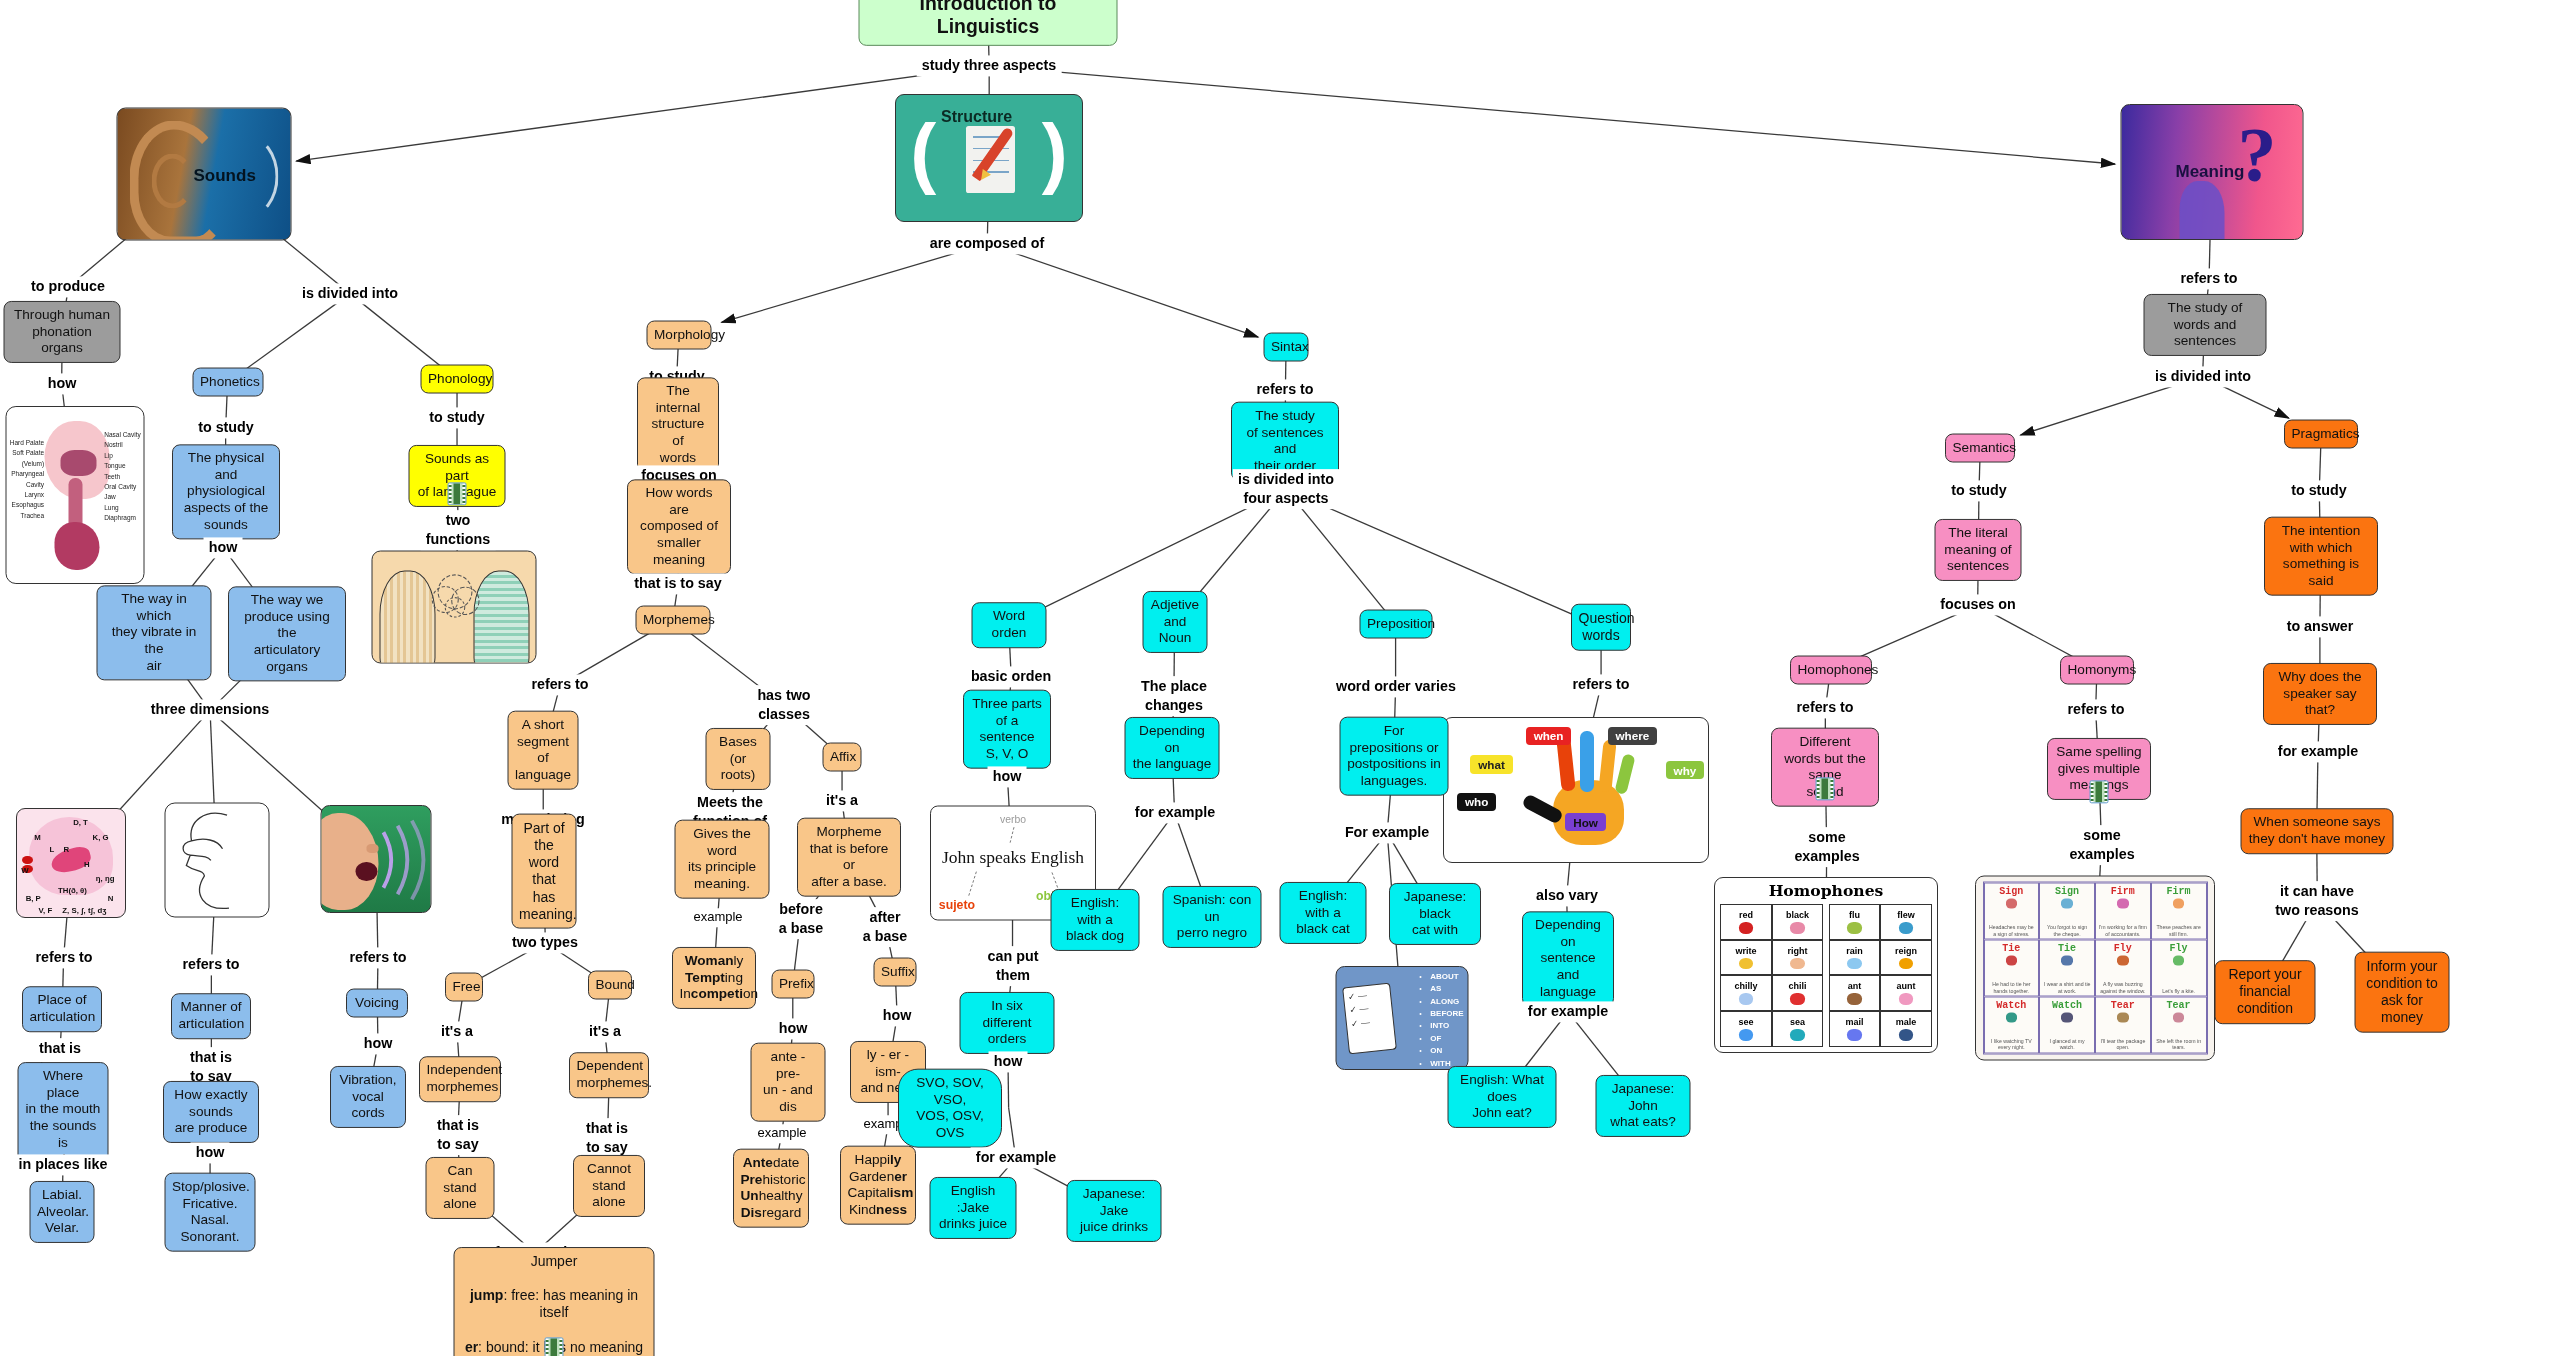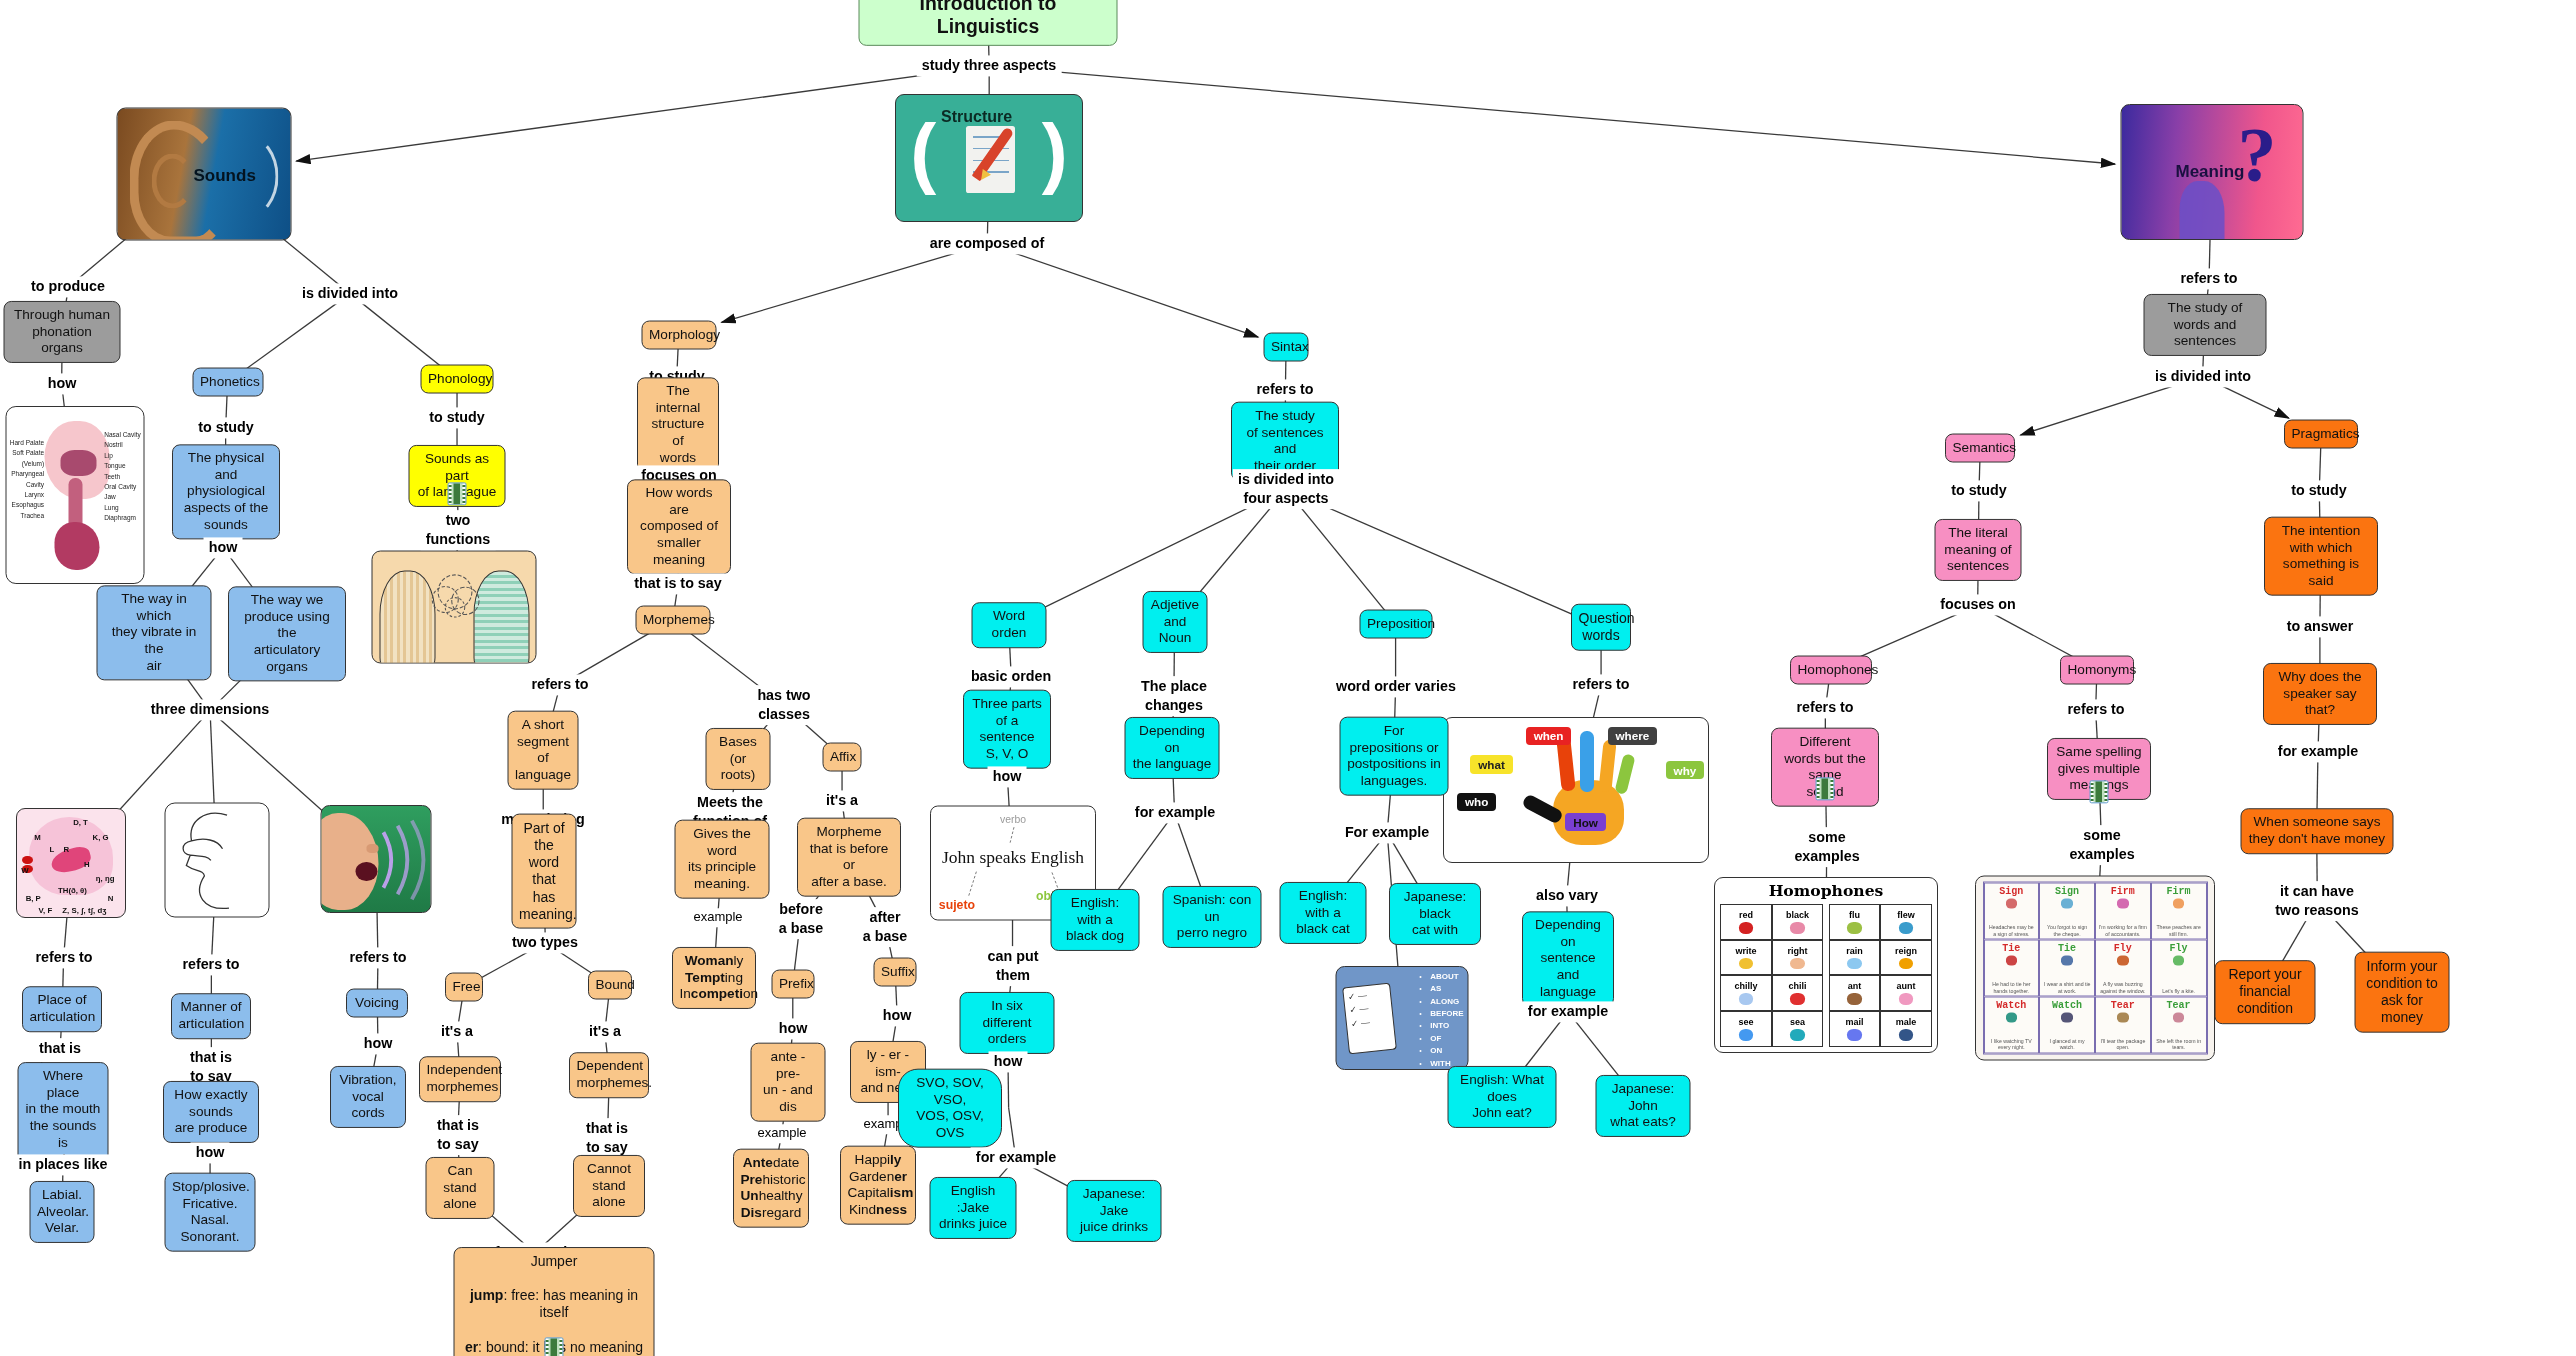--- a/index.html
+++ b/index.html
@@ -574,21 +574,21 @@
     <div class="node blue" style="width: 76px; left: 368px; top: 1097px;">Vibration,<br>vocal cords</div>
     <div class="label" style="left: 63px; top: 1165px;">in places like</div>
     <div class="label" style="left: 210px; top: 1153px;">how</div>
     <div class="node blue" style="width: 65px; left: 62px; top: 1212px;">Labial.<br>Alveolar.<br>Velar.</div>
     <div class="node blue" style="width: 91px; left: 210px; top: 1212px;">Stop/plosive.<br>Fricative.<br>Nasal.<br>Sonorant.</div>
     <div class="node yellow" style="width: 73px; left: 457px; top: 379px;">Phonology</div>
     <div class="label" style="left: 457px; top: 418px;">to study</div>
     <div class="node yellow" style="width: 97px; left: 457px; top: 476px;">Sounds as part<br>of languague</div>
     <div class="film" style="left: 457px; top: 495px;"></div>
     <div class="label" style="left: 458px; top: 530px;">two<br>functions</div>
-    <div class="node tan" style="width: 75px; left: 679px; top: 335px;">Morphology</div>
+    <div class="node tan" style="width: 65px; left: 679px; top: 335px;">Morphology</div>
     <div class="label" style="left: 677px; top: 377px;">to study</div>
     <div class="node tan" style="width: 82px; left: 678px; top: 425px;">The internal<br>structure of<br>words</div>
     <div class="label" style="left: 679px; top: 476px;">focuses on</div>
     <div class="node tan" style="width: 104px; left: 679px; top: 527px;">How words are<br>composed of<br>smaller meaning</div>
     <div class="label" style="left: 678px; top: 584px;">that is to say</div>
     <div class="node tan" style="width: 75px; left: 673px; top: 620px;">Morphemes</div>
     <div class="label" style="left: 560px; top: 685px;">refers to</div>
     <div class="node tan" style="width: 71px; left: 543px; top: 750px;">A short<br>segment of<br>language</div>
     <div class="label" style="left: 543px; top: 820px;">meets being</div>
     <div class="node tan small" style="width: 65px; left: 544px; top: 871px;">Part of the<br>word that<br>has meaning.</div>
@@ -662,21 +662,21 @@
     <div class="node cyan" style="width: 109px; left: 1502px; top: 1097px;">English: What does<br>John eat?</div>
     <div class="node cyan" style="width: 95px; left: 1643px; top: 1106px;">Japanese: John<br>what eats?</div>
     <div class="label" style="left: 2209px; top: 279px;">refers to</div>
     <div class="node gray" style="width: 123px; left: 2205px; top: 325px;">The study of<br>words and sentences</div>
     <div class="label" style="left: 2203px; top: 377px;">is divided into</div>
     <div class="node pink" style="width: 70px; left: 1980px; top: 448px;">Semantics</div>
     <div class="label" style="left: 1979px; top: 491px;">to study</div>
     <div class="node pink" style="width: 87px; left: 1978px; top: 550px;">The literal<br>meaning of<br>sentences</div>
     <div class="label" style="left: 1978px; top: 605px;">focuses on</div>
     <div class="node pink" style="width: 82px; left: 1831px; top: 670px;">Homophones</div>
-    <div class="node pink" style="width: 74px; left: 2097px; top: 670px; border-radius: 6px;">Homonyms</div>
+    <div class="node pink" style="width: 74px; left: 2097px; top: 670px;">Homonyms</div>
     <div class="label" style="left: 1825px; top: 708px;">refers to</div>
     <div class="label" style="left: 2096px; top: 710px;">refers to</div>
     <div class="node pink" style="width: 108px; left: 1825px; top: 767px;">Different<br>words but the same<br>sound</div>
     <div class="film" style="left: 1825px; top: 790px;"></div>
     <div class="node pink" style="width: 104px; left: 2099px; top: 769px;">Same spelling<br>gives multiple<br>meanings</div>
     <div class="film" style="left: 2099px; top: 793px;"></div>
     <div class="label" style="left: 1827px; top: 847px;">some<br>examples</div>
     <div class="label" style="left: 2102px; top: 845px;">some<br>examples</div>
     <div class="node orange" style="width: 74px; left: 2321px; top: 434px;">Pragmatics</div>
     <div class="label" style="left: 2319px; top: 491px;">to study</div>

